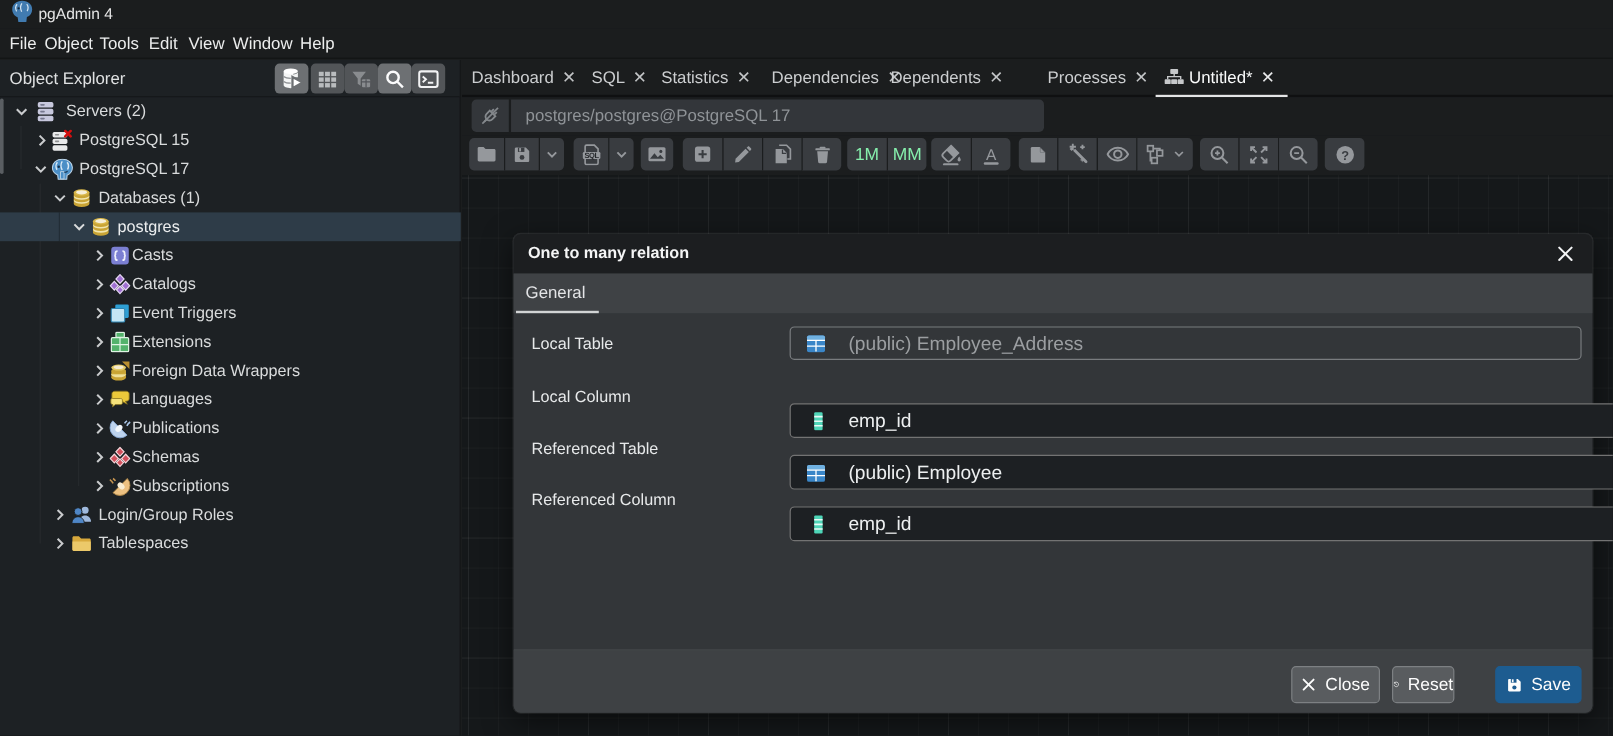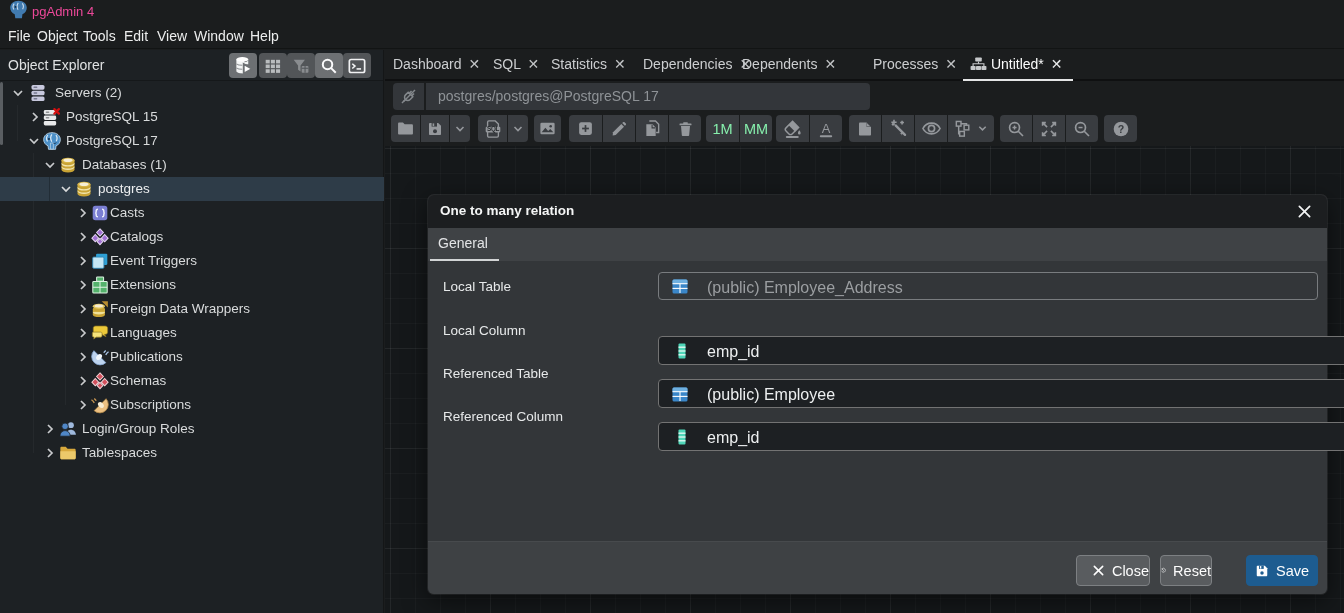--- a/index.html
+++ b/index.html
@@ -3,21 +3,21 @@
 <meta charset="utf-8">
 <style>
 * { margin:0; padding:0; box-sizing:border-box; }
 html,body { width:1344px; height:613px; overflow:hidden; background:#1b1d1e;
   font-family:"Liberation Sans", sans-serif; }
 #app { position:relative; width:1344px; height:613px; }
 
 
 .titlebar { position:absolute; left:0; top:0; width:1344px; height:24px; background:#1b1d1e; }
 .titlebar .logo { position:absolute; left:9px; top:0; }
-.titlebar .tt { position:absolute; left:32px; top:4px; font-size:13px; color:#ec4899; }
+.titlebar .tt { position:absolute; left:32px; top:4px; font-size:13px; color:#e5e5e5; }
 .menubar { position:absolute; left:0; top:24px; width:1344px; height:25px; background:#1b1d1e;
   border-bottom:1px solid #121414; }
 .menubar span { position:absolute; top:4px; font-size:14px; color:#eceded; }
 
 
 .sidebar { position:absolute; left:0; top:50px; width:384px; height:563px; background:#1d2124;
   border-right:1px solid #141617; }
 .sbhead { position:absolute; left:0; top:0; width:100%; height:31px; background:#1d2124;
   border-bottom:1px solid #15181a; }
 .sbhead .lbl { position:absolute; left:8px; top:7px; font-size:14px; color:#dfe1e2; }
@@ -86,21 +86,21 @@
 .drop { position:absolute; left:230px; width:768px; height:29px; border:1px solid #737373;
   border-radius:4px; background:#1d2023;margin-top:21px; }
 .ival { position:absolute; left:48px; top:6px; font-size:16px; }
 .iico { position:absolute; left:13px; top:6px; }
 .pipe { position:absolute; right:29px; top:7px; width:1px; height:14px; background:#8b8e90; }
 
 .dfoot { position:absolute; left:0; top:346px; width:100%; height:53px; background:#3e4144;
   border-top:1px solid #474a4d; border-radius:0 0 6px 6px; }
 .dbtn { position:absolute; top:13px; height:31px; border-radius:4px; display:flex; align-items:center;
   justify-content:center; gap:7px; font-size:14.5px; color:#fdfdfd; }
-.dbtn.gray { background:#595c5f; border:1px solid #7d8083;justify-content:flex-end; }
+.dbtn.gray { background:#595c5f; border:1px solid #7d8083; }
 .dbtn.blue { background:#1d5c90; border:1px solid #1d5c90; }
 </style>
 </head>
 <body>
 <div id="app">
   <div class="titlebar">
     <svg class="logo" width="19" height="19" viewBox="0 0 16 16">
         <path d="M8 0.6c4.1 0 7 2.5 7 6 0 2.5-1.5 4.5-3.7 5.4l-0.4 3.4h-5.6l-0.5-3.3C2.6 11.1 1 9 1 6.6 1 3.1 3.9 0.6 8 0.6z" fill="#417bb0"></path>
         <g fill="none" stroke="#cfe0ee" stroke-width="0.9">
           <path d="M4.4 3c-1 1.2-1.2 3.4-0.3 5"></path>

